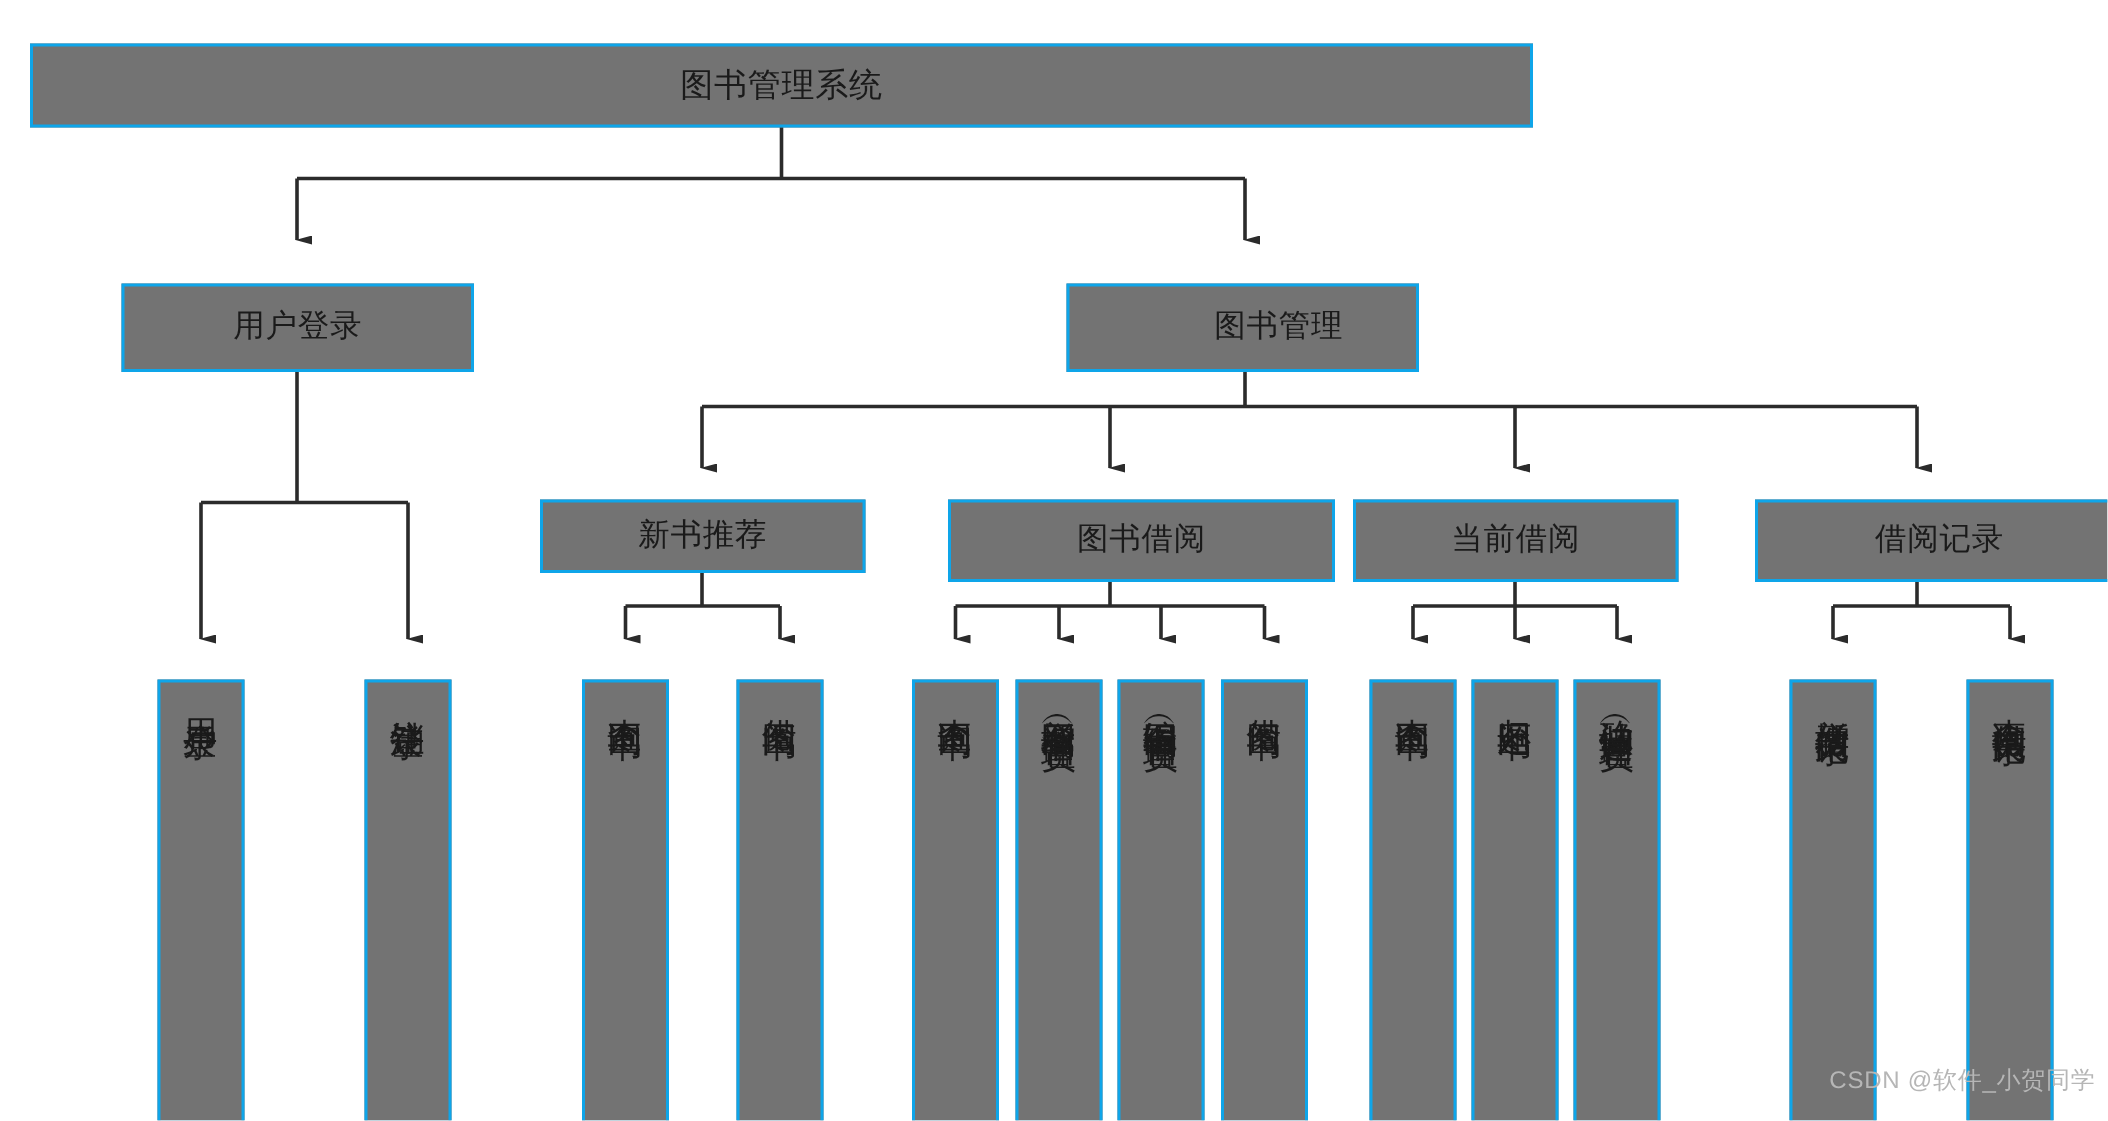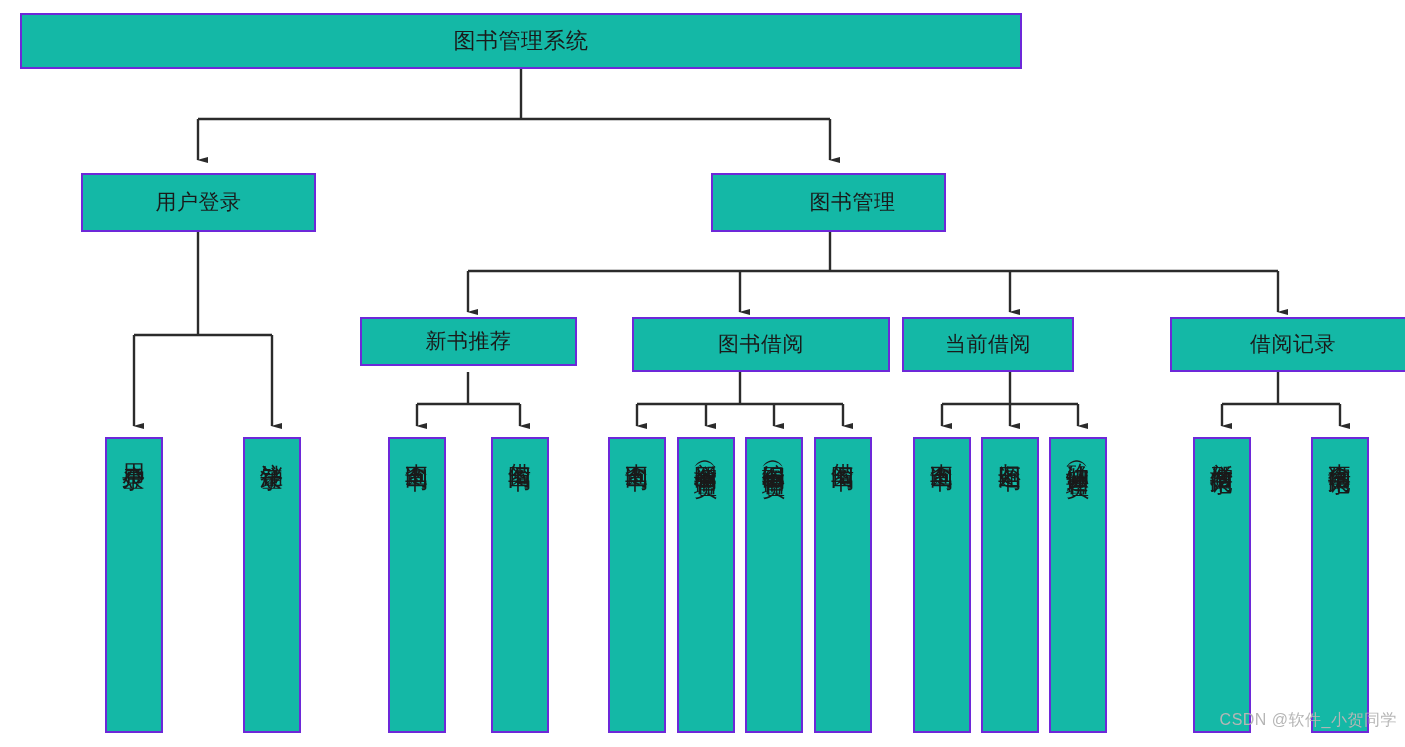--- a/index.html
+++ b/index.html
@@ -21,27 +21,28 @@
   #diagram-svg {
     position: absolute;
     left: 0;
     top: 0;
     width: 1405px;
     height: 747px;
   }
   .node {
     position: absolute;
     box-sizing: border-box;
-    background: #14b8a6;
-    border: 2px solid #6d28d9;
+    background: #737373;
+    border: 2px solid #0ea5e9;
     display: flex;
     align-items: center;
     justify-content: center;
     color: #1a1a1a;
     z-index: 2;
+    margin-top: 16px;
   }
   .node .node-label {
     display: block;
     text-align: center;
     line-height: 1.18;
     letter-spacing: 0.5px;
   }
   
   .node.horiz .node-label {
     font-size: 21px;
@@ -141,21 +142,21 @@
   <div class="node horiz" style="left:711px; top:173px; width:235px; height:59px;padding-left:48px;">
     <span class="node-label">图书管理</span>
   </div>
 
   <div class="node horiz" style="left:360px; top:317px; width:217px; height:49px;">
     <span class="node-label">新书推荐</span>
   </div>
   <div class="node horiz" style="left:632px; top:317px; width:258px; height:55px;">
     <span class="node-label">图书借阅</span>
   </div>
-  <div class="node horiz" style="left:902px; top:317px; width:172px; height:55px;">
+  <div class="node horiz" style="left:902px; top:317px; width:217px; height:55px;">
     <span class="node-label">当前借阅</span>
   </div>
   <div class="node horiz" style="left:1170px; top:317px; width:246px; height:55px;">
     <span class="node-label">借阅记录</span>
   </div>
 
   <div class="node vert" style="left:105px; top:437px; width:58px; height:296px;">
     <span class="node-label">用户登录</span>
   </div>
   <div class="node vert" style="left:243px; top:437px; width:58px; height:296px;">

